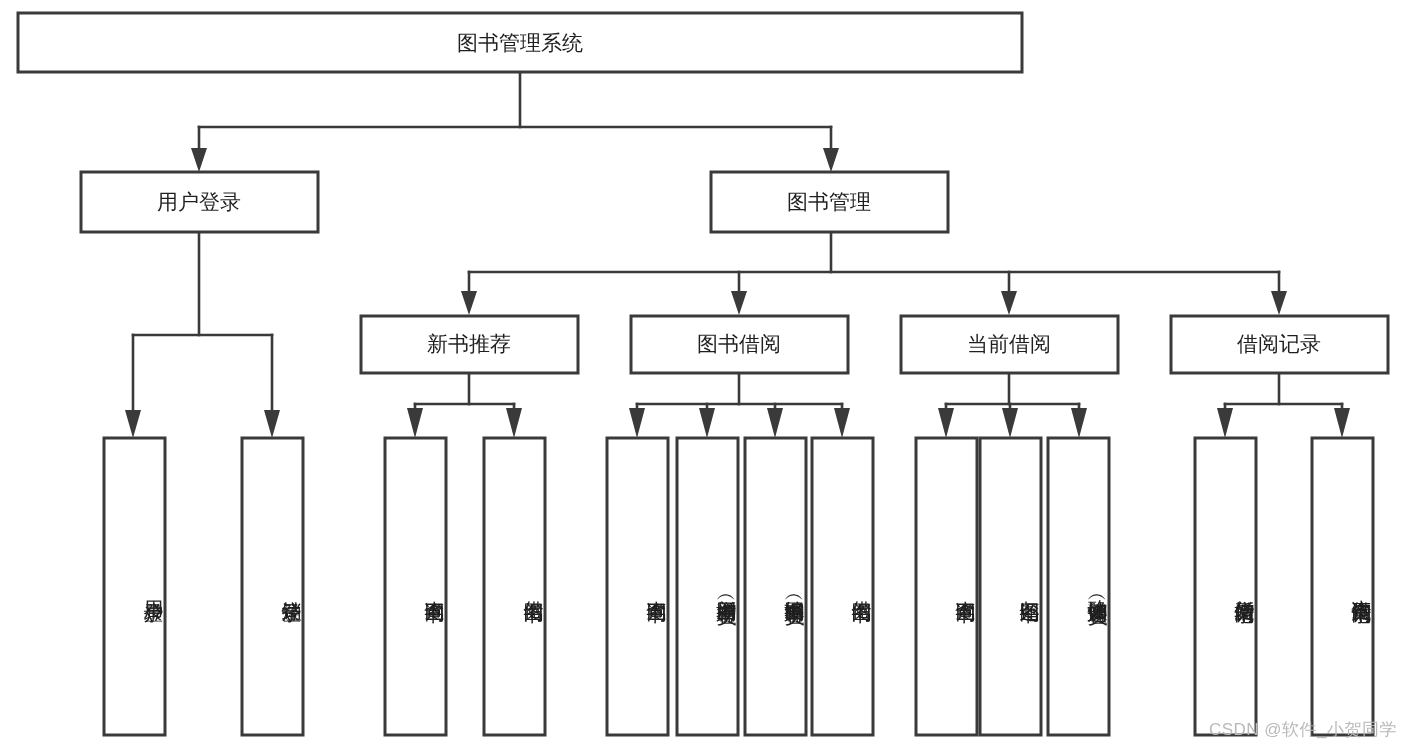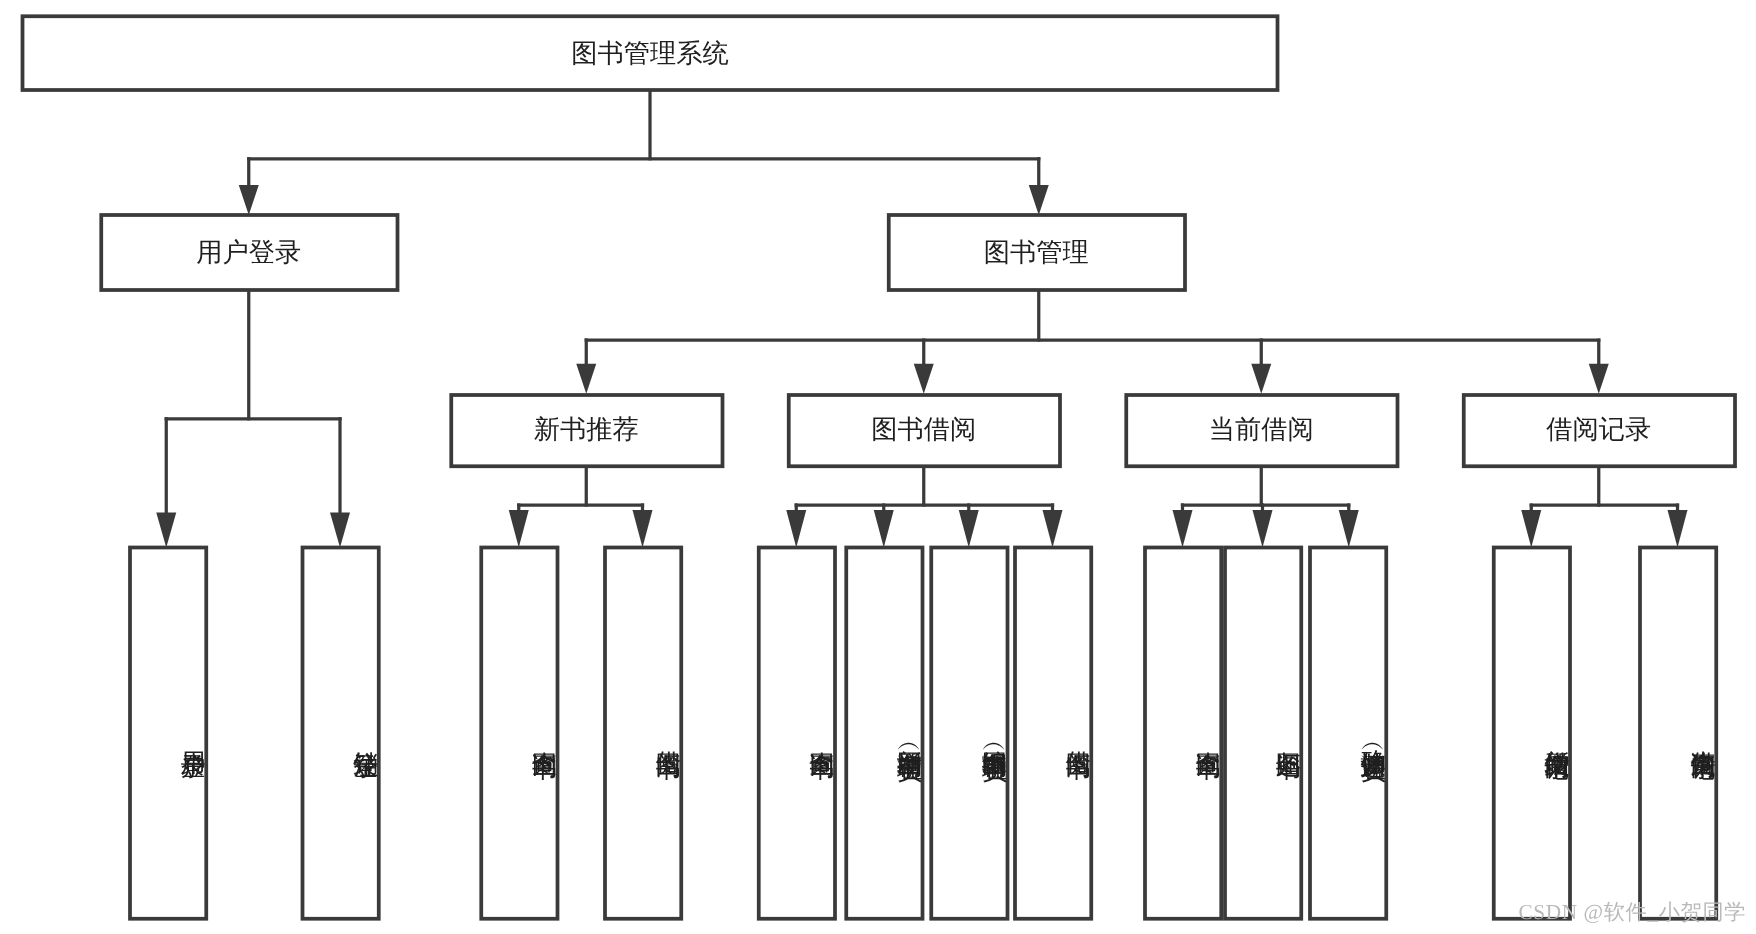--- a/index.html
+++ b/index.html
@@ -79,21 +79,21 @@
     box-sizing: border-box;
   }
   .leaf-cell.align-top {
     align-items: flex-start;
     padding-top: 4px;
   }
   .watermark {
     position: absolute;
     right: 8px;
     bottom: 6px;
-    font-family: Liberation Serif, serif;
+    font-family: Liberation Sans, sans-serif;
     font-size: 17px;
     color: #b9b9b9;
     letter-spacing: 0.5px;
     user-select: none;
     pointer-events: none;
     text-align: right;
   }
 </style>
 </head>
 <body>

